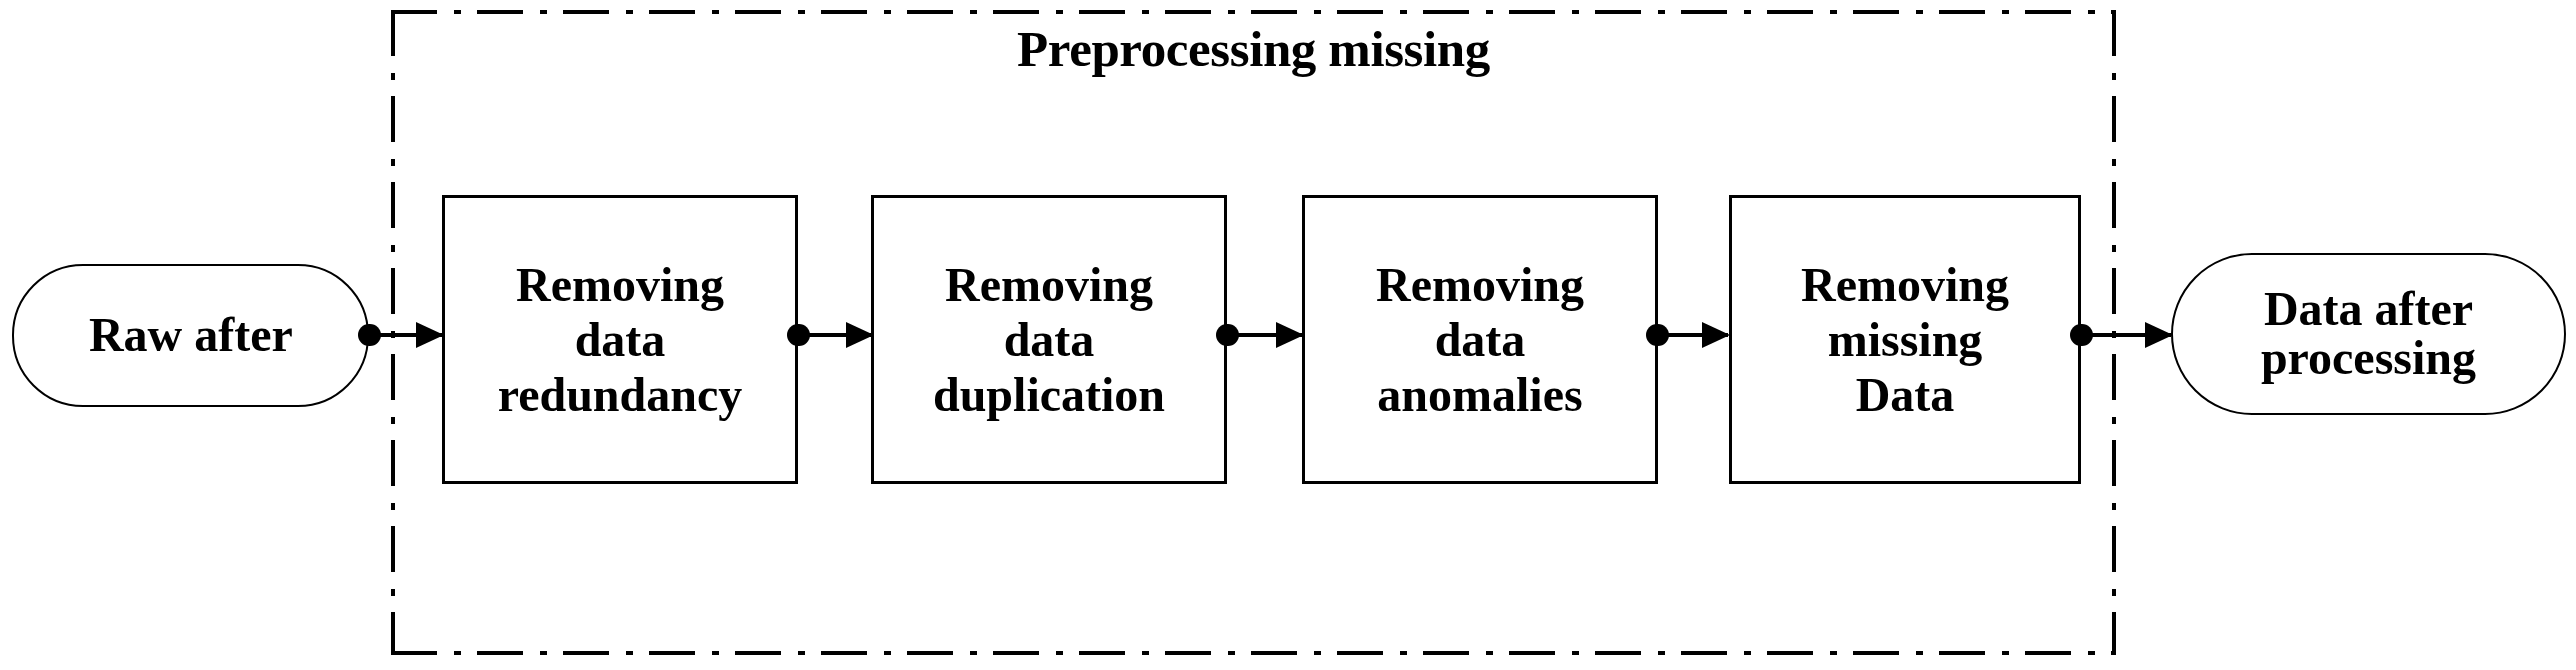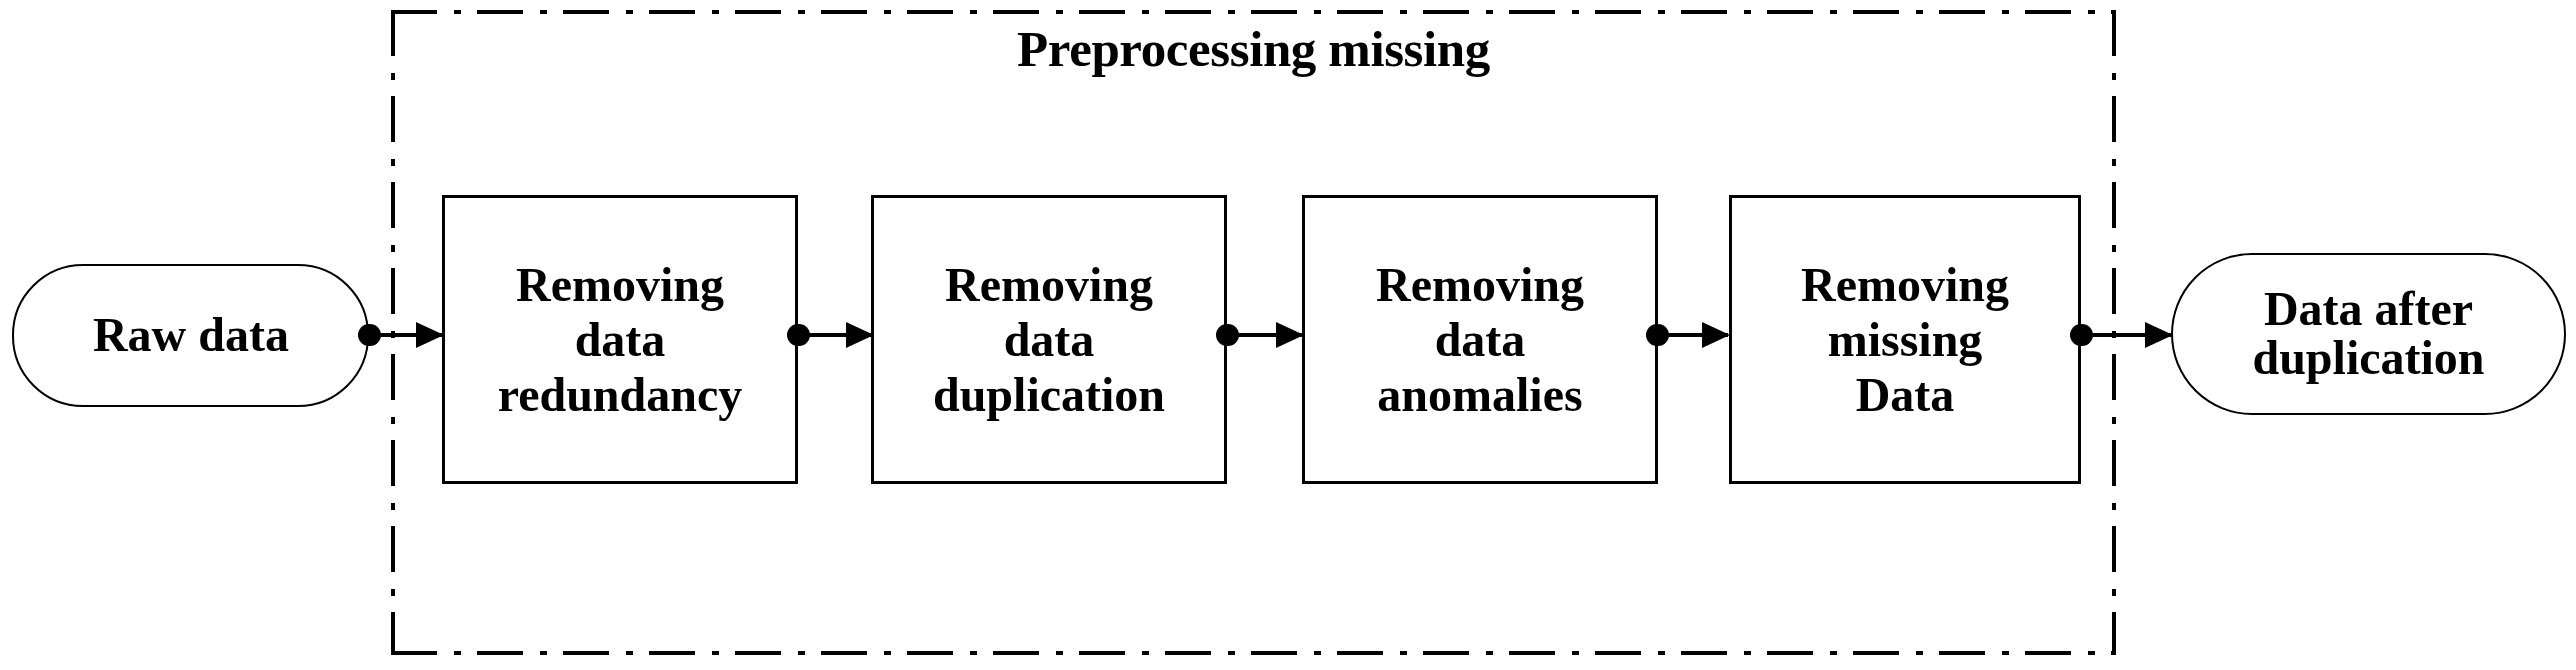--- a/index.html
+++ b/index.html
@@ -186,21 +186,21 @@
   <div id="preprocessing-window">
     <div class="dd-edge dd-h" id="dd-top"></div>
     <div class="dd-edge dd-h" id="dd-bottom"></div>
     <div class="dd-edge dd-v" id="dd-left"></div>
     <div class="dd-edge dd-v" id="dd-right"></div>
   </div>
 
   <div id="window-title">Preprocessing missing</div>
 
   <div class="terminator" id="node-raw-data">
-    <span class="lbl">Raw data</span>
+    <span class="lbl">Raw after</span>
   </div>
 
   <div class="process-box" id="box-0">
     <span class="lbl">Removing
 data
 redundancy</span>
   </div>
 
   <div class="process-box" id="box-1">
     <span class="lbl">Removing
@@ -215,21 +215,21 @@
   </div>
 
   <div class="process-box" id="box-3">
     <span class="lbl">Removing
 missing
 Data</span>
   </div>
 
   <div class="terminator" id="node-data-after-processing">
     <span class="lbl">Data after
-duplication</span>
+processing</span>
   </div>
 
   <div class="connector" id="conn-0">
     <span class="src-dot"></span>
     <span class="line"></span>
     <span class="arrow-head"></span>
   </div>
 
   <div class="connector" id="conn-1">
     <span class="src-dot"></span>

